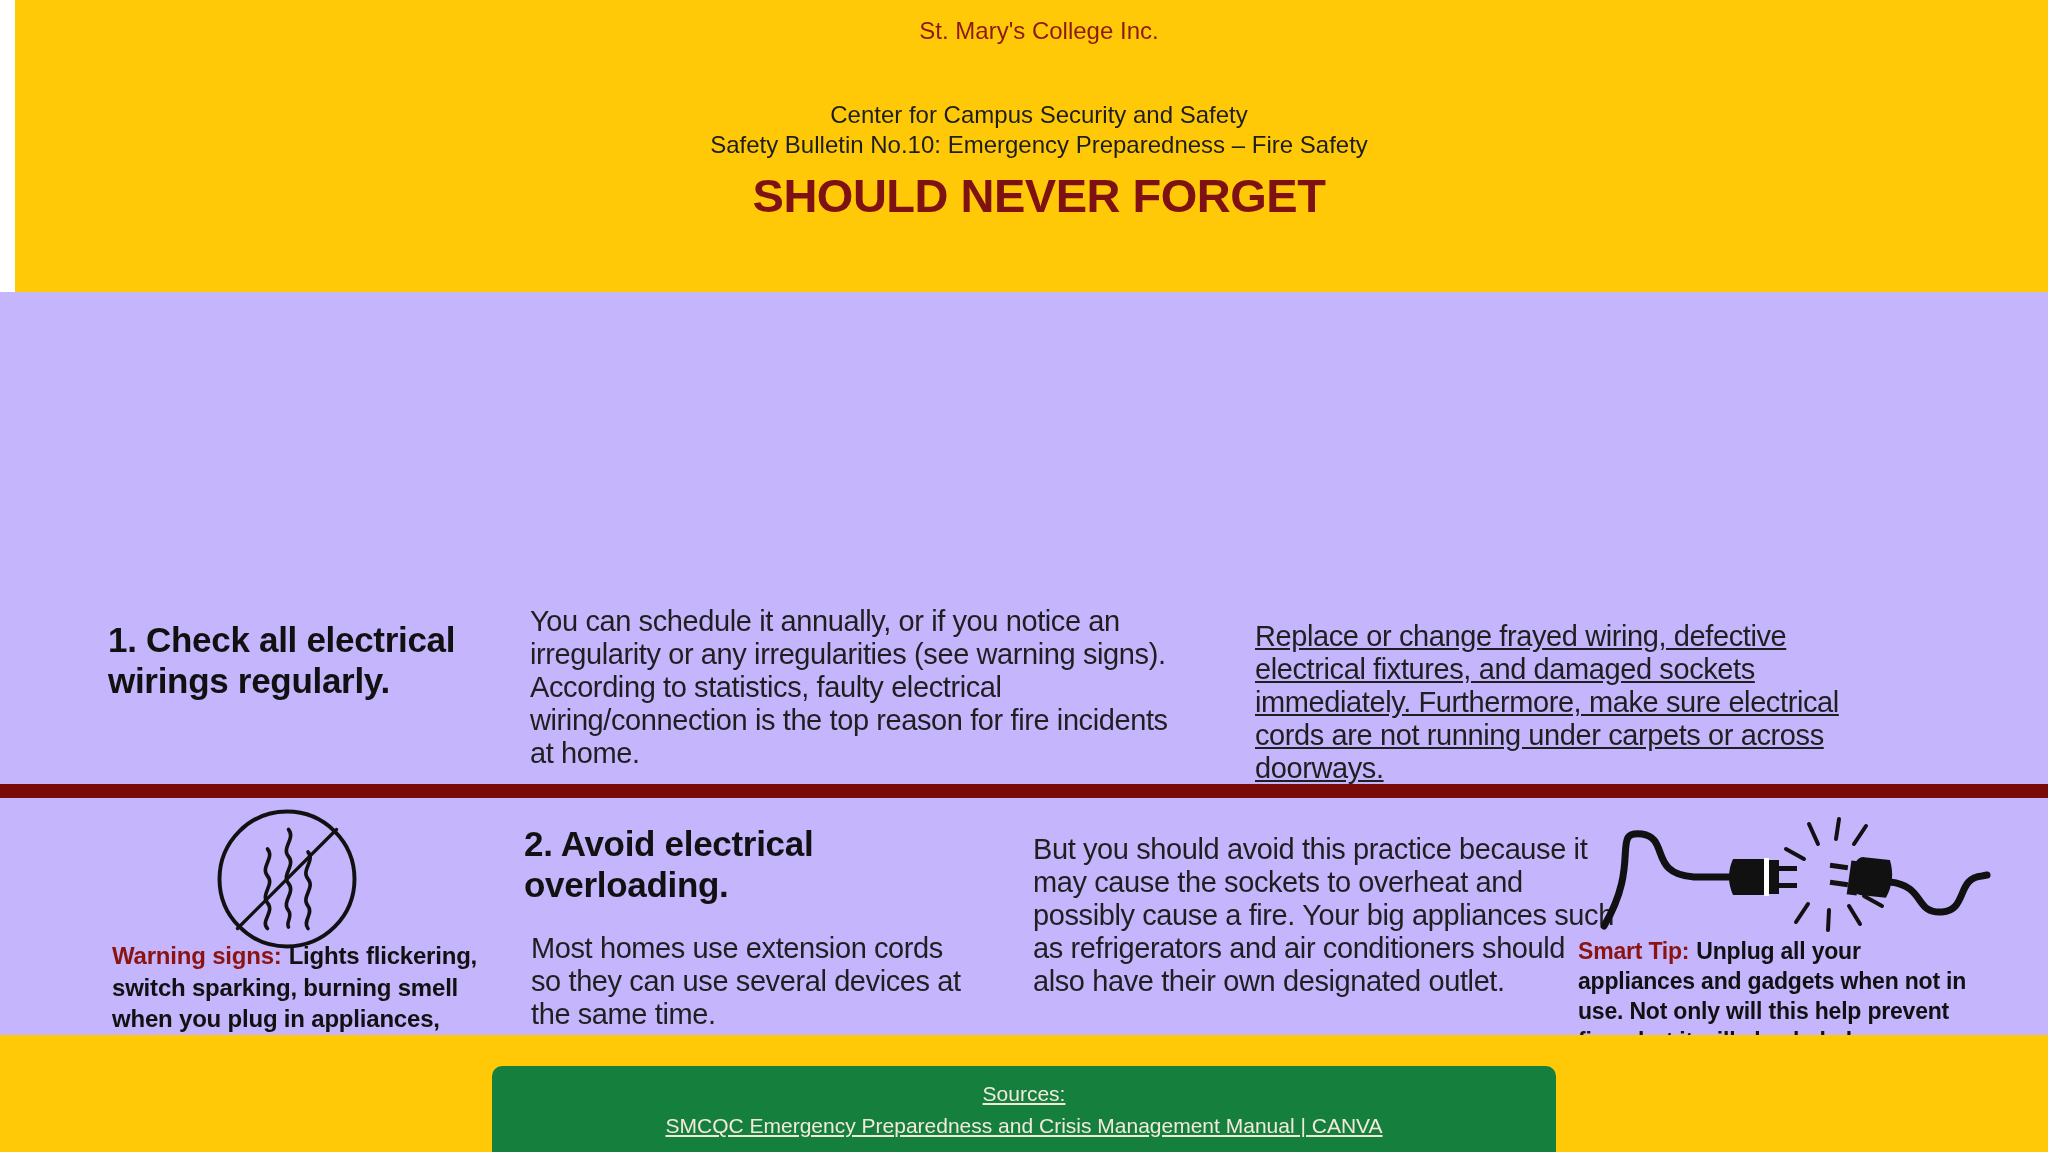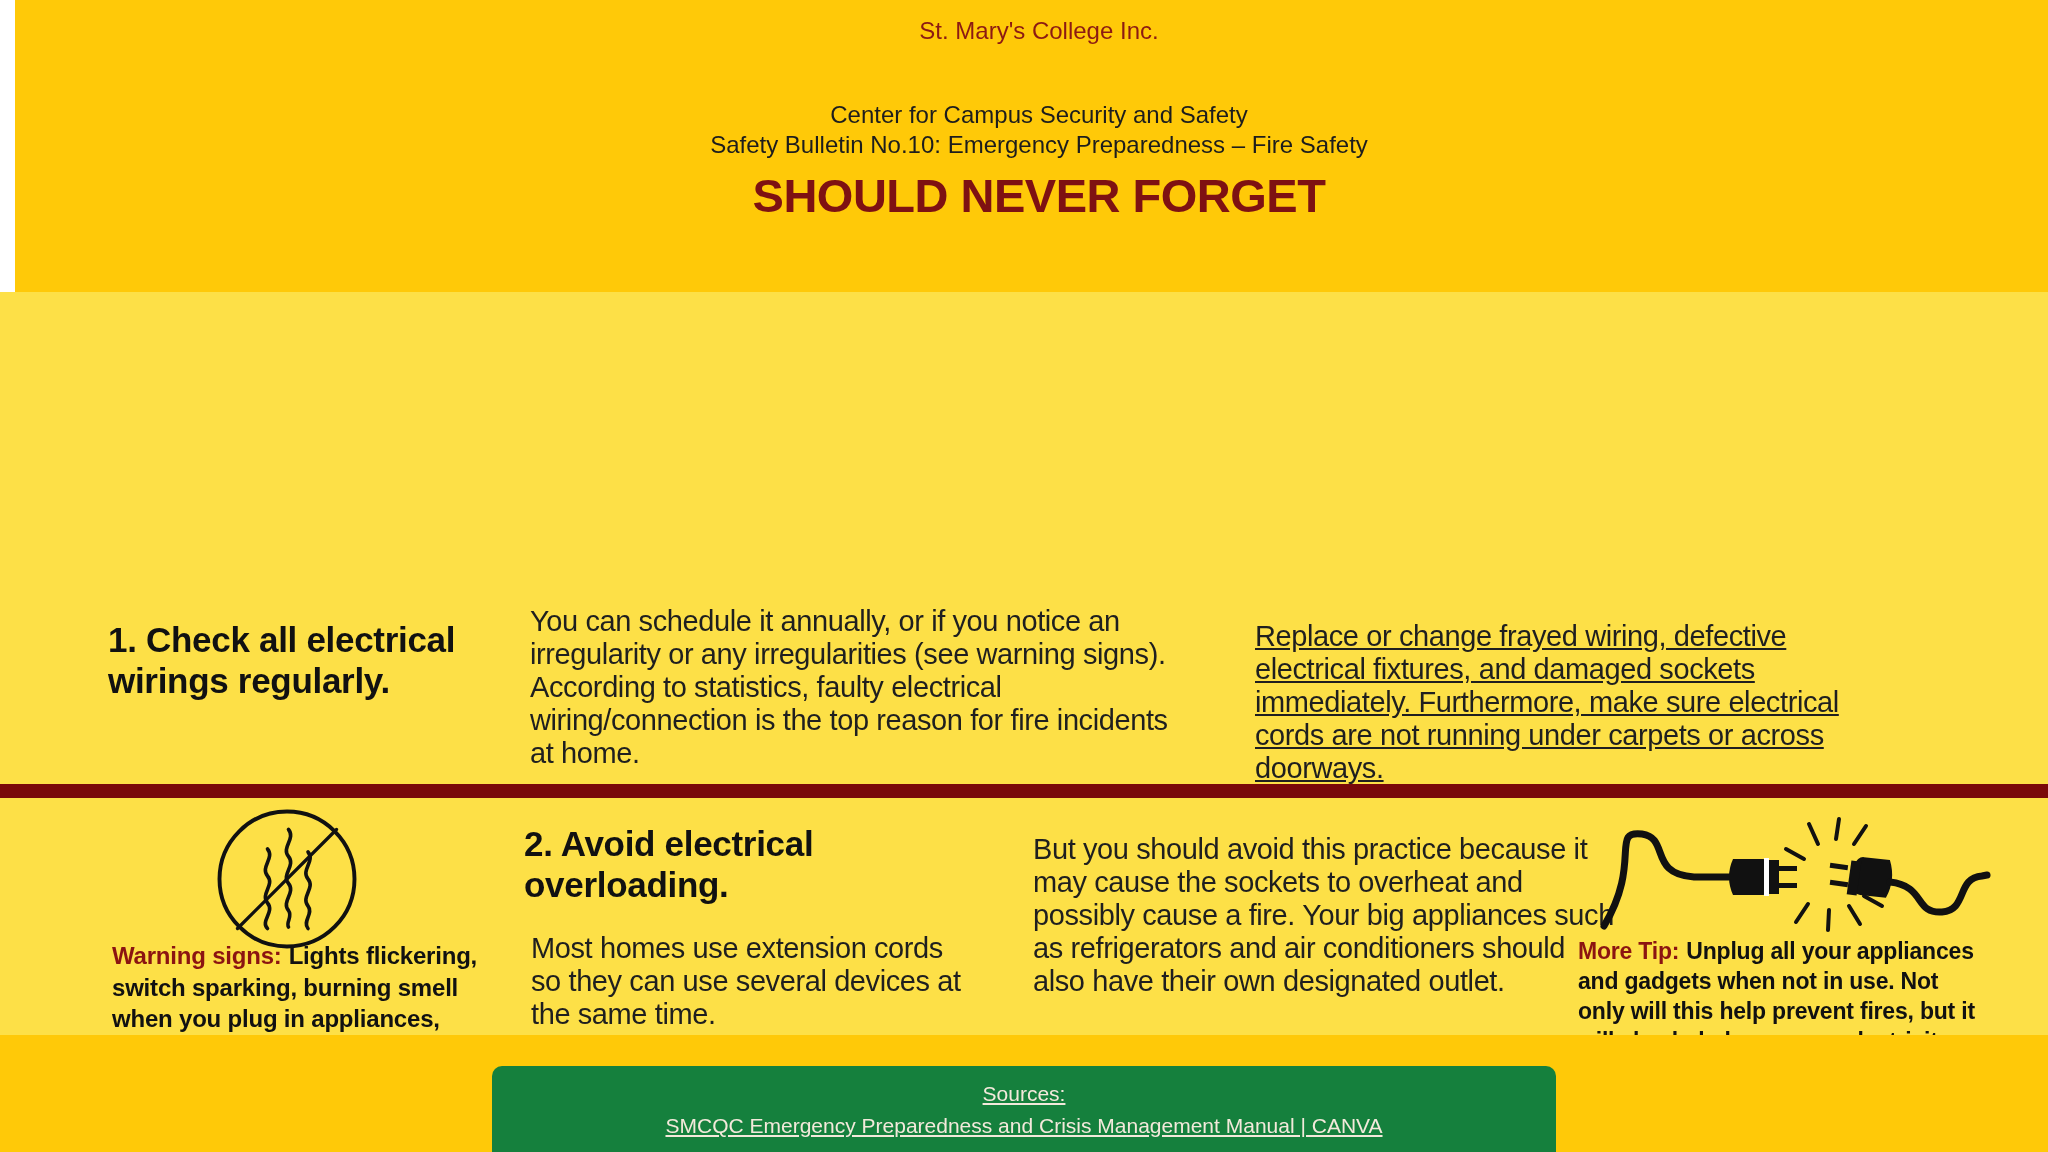--- a/index.html
+++ b/index.html
@@ -9,21 +9,21 @@
   }
   
   .header{position:absolute;left:15px;top:0;width:2048px;height:292px;background:#FFC908;}
   .org-lines{position:absolute;left:0;top:16px;width:100%;text-align:center;
     color:#8C1A13;font-size:24px;line-height:1.28;font-weight:400;}
   .admin-lines{position:absolute;left:0;top:100px;width:100%;text-align:center;
     color:#1d1d1d;font-size:24px;line-height:1.25;font-weight:400;}
   .big-title{position:absolute;left:0;top:170px;width:100%;text-align:center;
     color:#7E1112;font-weight:bold;font-size:47px;line-height:1.1;letter-spacing:-0.5px;}
   
-  .content{position:absolute;left:0;top:292px;width:2048px;height:743px;background:#fde047;}
+  .content{position:absolute;left:0;top:292px;width:2048px;height:743px;background:#c4b5fd;}
   .divider{position:absolute;left:0;width:2048px;background:#7A0909;}
   .div1{top:492px;height:14px;}
   .div2{top:784px;height:12px;}
   h2{margin:0;font-size:35px;line-height:1.16;font-weight:bold;color:#111;letter-spacing:-0.3px;}
   .body-text{margin:8px;font-size:29px;line-height:1.14;color:#1f1f1f;font-weight:400;letter-spacing:-0.4px;}
   .bold-note{margin:0;font-size:24px;line-height:1.32;color:#111;font-weight:bold;letter-spacing:-0.2px;}
   .bold-note .lbl{color:#8B1411;margin-right:7px;text-align:right;}
   .abs{position:absolute;}
   
   .s1-h{left:108px;top:328px;width:350px;}
@@ -111,21 +111,21 @@
       </g>
       <g fill="#111">
         <rect x="234" y="50" width="18" height="5" transform="rotate(8 243 52)"></rect>
         <rect x="234" y="67" width="18" height="5" transform="rotate(8 243 69)"></rect>
         <path d="M292,44 q8,19 0,38 l-26,0 a8,8 0 0 1 -8,-8 l0,-22 a8,8 0 0 1 8,-8 z" transform="rotate(6 275 63)"></path>
         <rect x="253" y="47" width="10" height="34" transform="rotate(8 258 64)"></rect>
       </g>
       <path class="stroke" stroke-width="7" d="M294,68 C330,72 318,100 346,98 C372,96 360,64 386,62 C391,61 391,61 391,61"></path>
     </svg>
     <p class="abs bold-note s2-tip">
-      <span class="lbl">More Tip:</span><span>Unplug all your appliances and gadgets when not in use. Not only will this help prevent fires, but it will also help lower your electricity bill.</span>
+      <span class="lbl">Smart Tip:</span><span>Unplug all your appliances and gadgets when not in use. Not only will this help prevent fires, but it will also help lower your electricity bill.</span>
     </p>
 
     <div class="divider div2"></div>
 
     <p class="abs body-text s3-body">More than half of fatal home fires happen at night when people are asleep. This device sounds an alarm when a fire starts, waking people before they are trapped or overcome by smoke.</p>
 
     <svg class="abs s3-alarm" width="240" height="112" viewBox="0 0 240 112">
       <ellipse cx="120" cy="86" rx="70" ry="20" fill="#8FB6D8"></ellipse>
       <ellipse cx="120" cy="63" rx="98" ry="32" fill="#56697B"></ellipse>
       <ellipse cx="120" cy="63" rx="98" ry="32" fill="none" stroke="#AECFEA" stroke-width="6"></ellipse>

